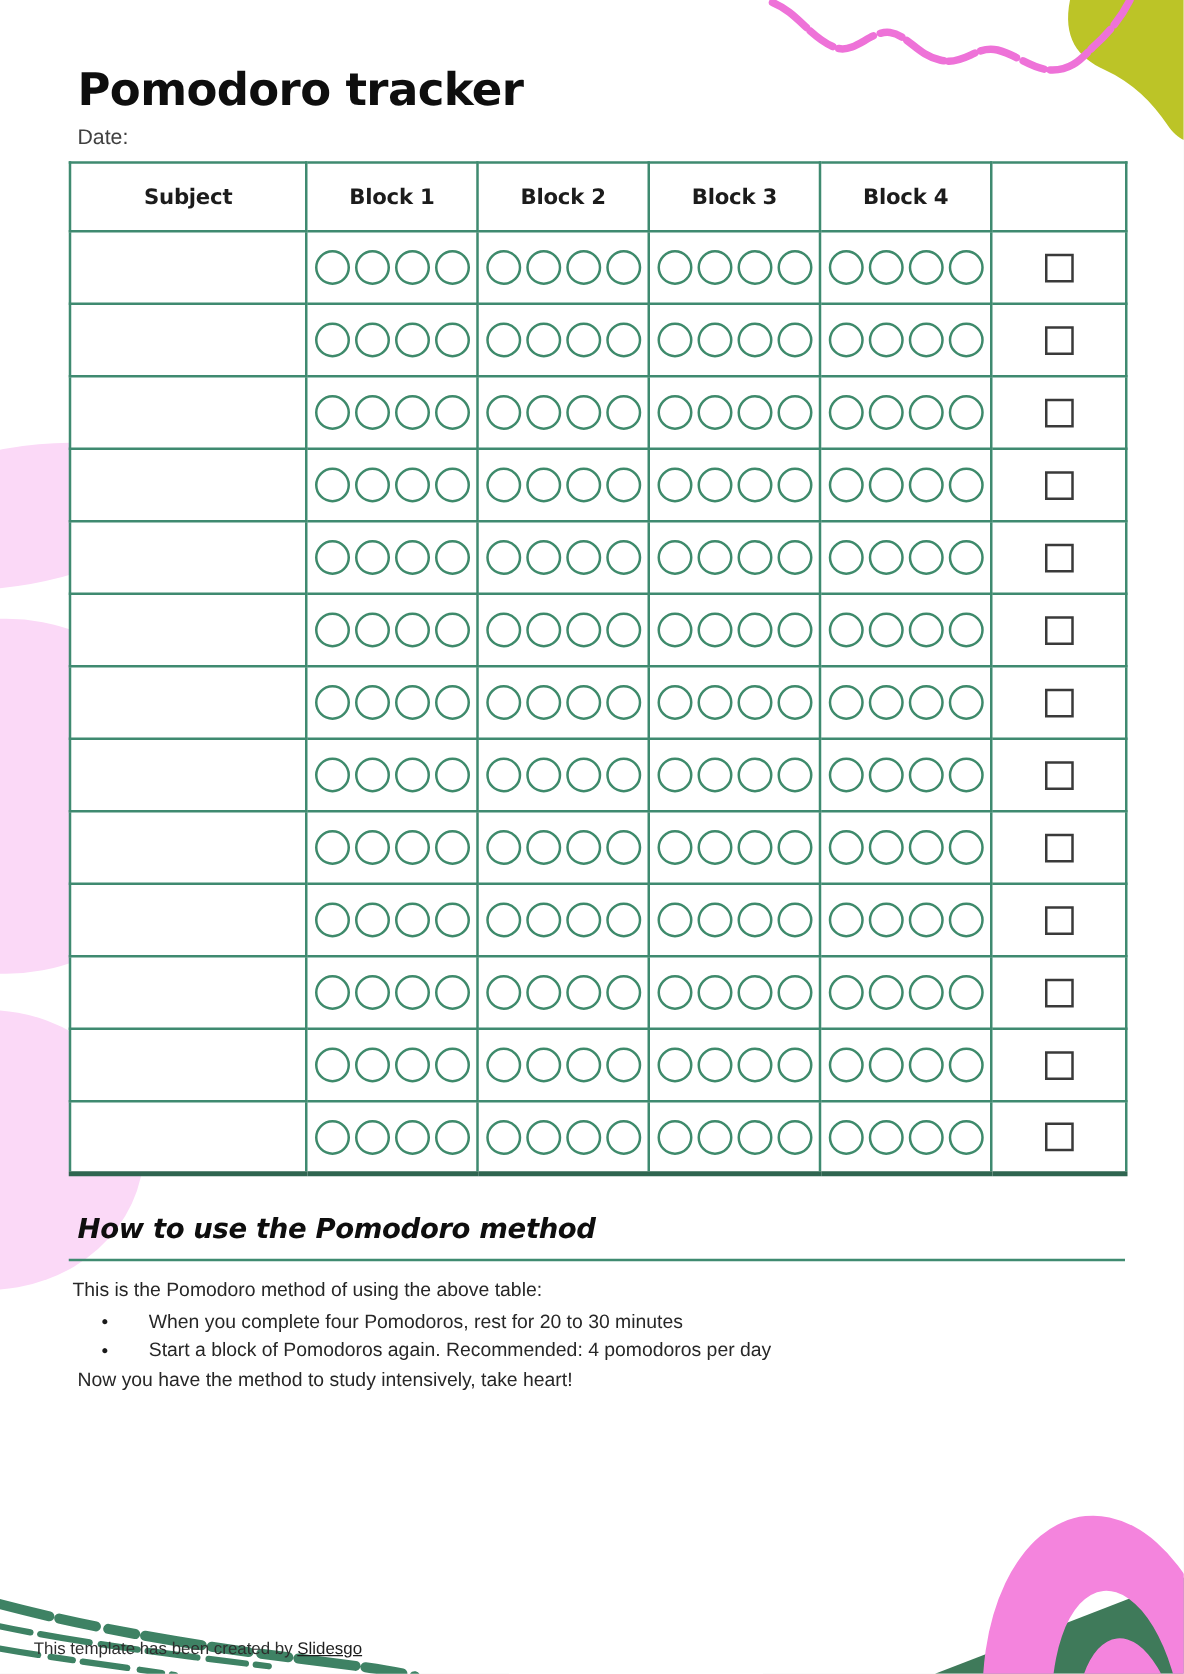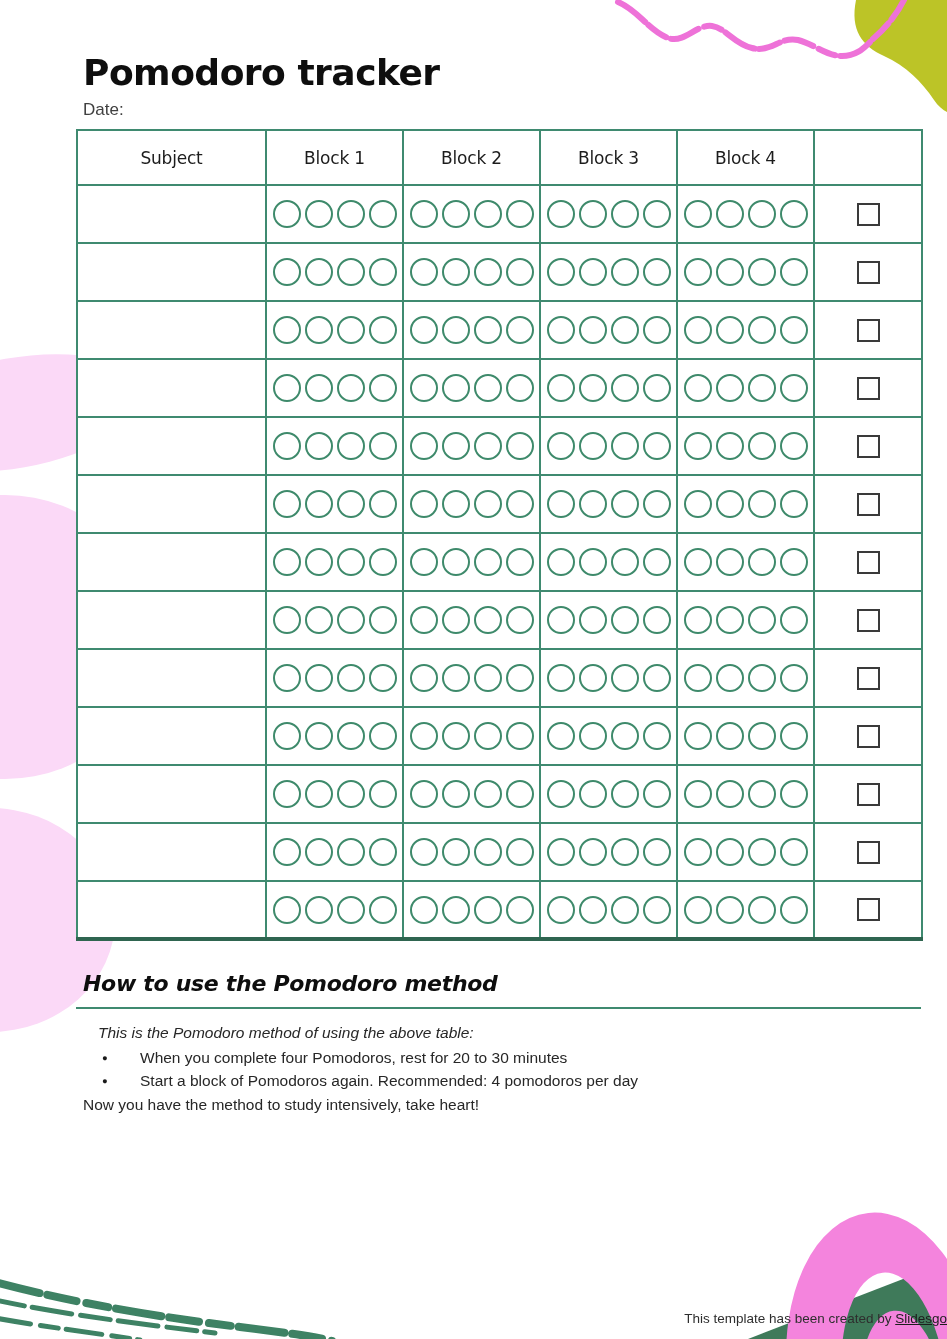--- a/index.html
+++ b/index.html
@@ -12,21 +12,21 @@
     background: #ffffff;
     overflow: hidden;
     font-family: "Liberation Sans", sans-serif;
     color: #222;
   }
   .deco-layer {
     position: absolute; inset: 0;
     width: 947px; height: 1339px;
     z-index: 0; pointer-events: none;
   }
-  .content { position: relative; z-index: 1; padding-left: 21px; }
+  .content { position: relative; z-index: 1; }
 
   .page-title {
     margin: 0; padding: 52px 0 0 62px;
     font-family: "DejaVu Sans", sans-serif;
     font-weight: 800; font-size: 36px; letter-spacing: -0.5px;
     color: #0e0e0e; line-height: 1.15;
   }
   .date-label {
     margin: 7px 0 9px 62px;
     font-size: 17px; color: #404040;
@@ -46,21 +46,21 @@
   tr.head-row th {
     background: var(--header-pink);
     height: 47px;
     font-family: "DejaVu Sans", sans-serif;
     font-weight: 800; font-size: 23px; letter-spacing: -0.3px;
     color: #141414;
   }
   tr.subhead-row th {
     height: 55px;
     font-family: "DejaVu Sans", sans-serif;
-    font-weight: 400; font-size: 17px; letter-spacing: -0.2px;
+    font-weight: 700; font-size: 17px; letter-spacing: -0.2px;
     color: #1c1c1c;
   }
   tbody.rows td { height: 58px; }
   tbody.rows tr:last-child td { border-bottom: 4px solid var(--table-bottom-green); }
   .circle {
     display: inline-block;
     width: 28px; height: 28px;
     border: 2.5px solid var(--circle-green);
     border-radius: 50%;
     margin: 0 2px;
@@ -83,32 +83,32 @@
     font-family: "DejaVu Sans", sans-serif;
     font-weight: 800; font-size: 22px; letter-spacing: -0.3px;
     color: #0e0e0e;
     font-style: italic;
   }
   .howto-rule {
     border: none; border-top: 2px solid var(--table-green);
     margin: 0 0 13px 0;
   }
   .howto-text { font-size: 15.5px; line-height: 1.45; color: #272727; }
-  .howto-intro { margin: 0 0 2px 22px; font-style: italic; }
+  .howto-intro { margin: 0 0 2px 3px; }
   .howto-list { list-style: none; margin: 0; padding: 0; }
   .howto-list li { position: relative; padding-left: 64px; margin: 1px 0; }
   .howto-list li::before {
     content: "●"; position: absolute; left: 26px; top: 4px;
     font-size: 9.5px; color: #1a1a1a;
   }
   .howto-outro { margin: 1px 0 0 7px; }
 
   .page-footer {
     position: absolute; left: 0; bottom: 13px; width: 100%;
-    text-align: right;
+    text-align: left;
     font-size: 13.5px; color: #2e2e2e;
     z-index: 1;
     padding-left: 27px;
   }
   .page-footer a { color: #1d1d1d; text-decoration: underline; }
 </style>
 </head>
 <body>
 
 <div class="page">

